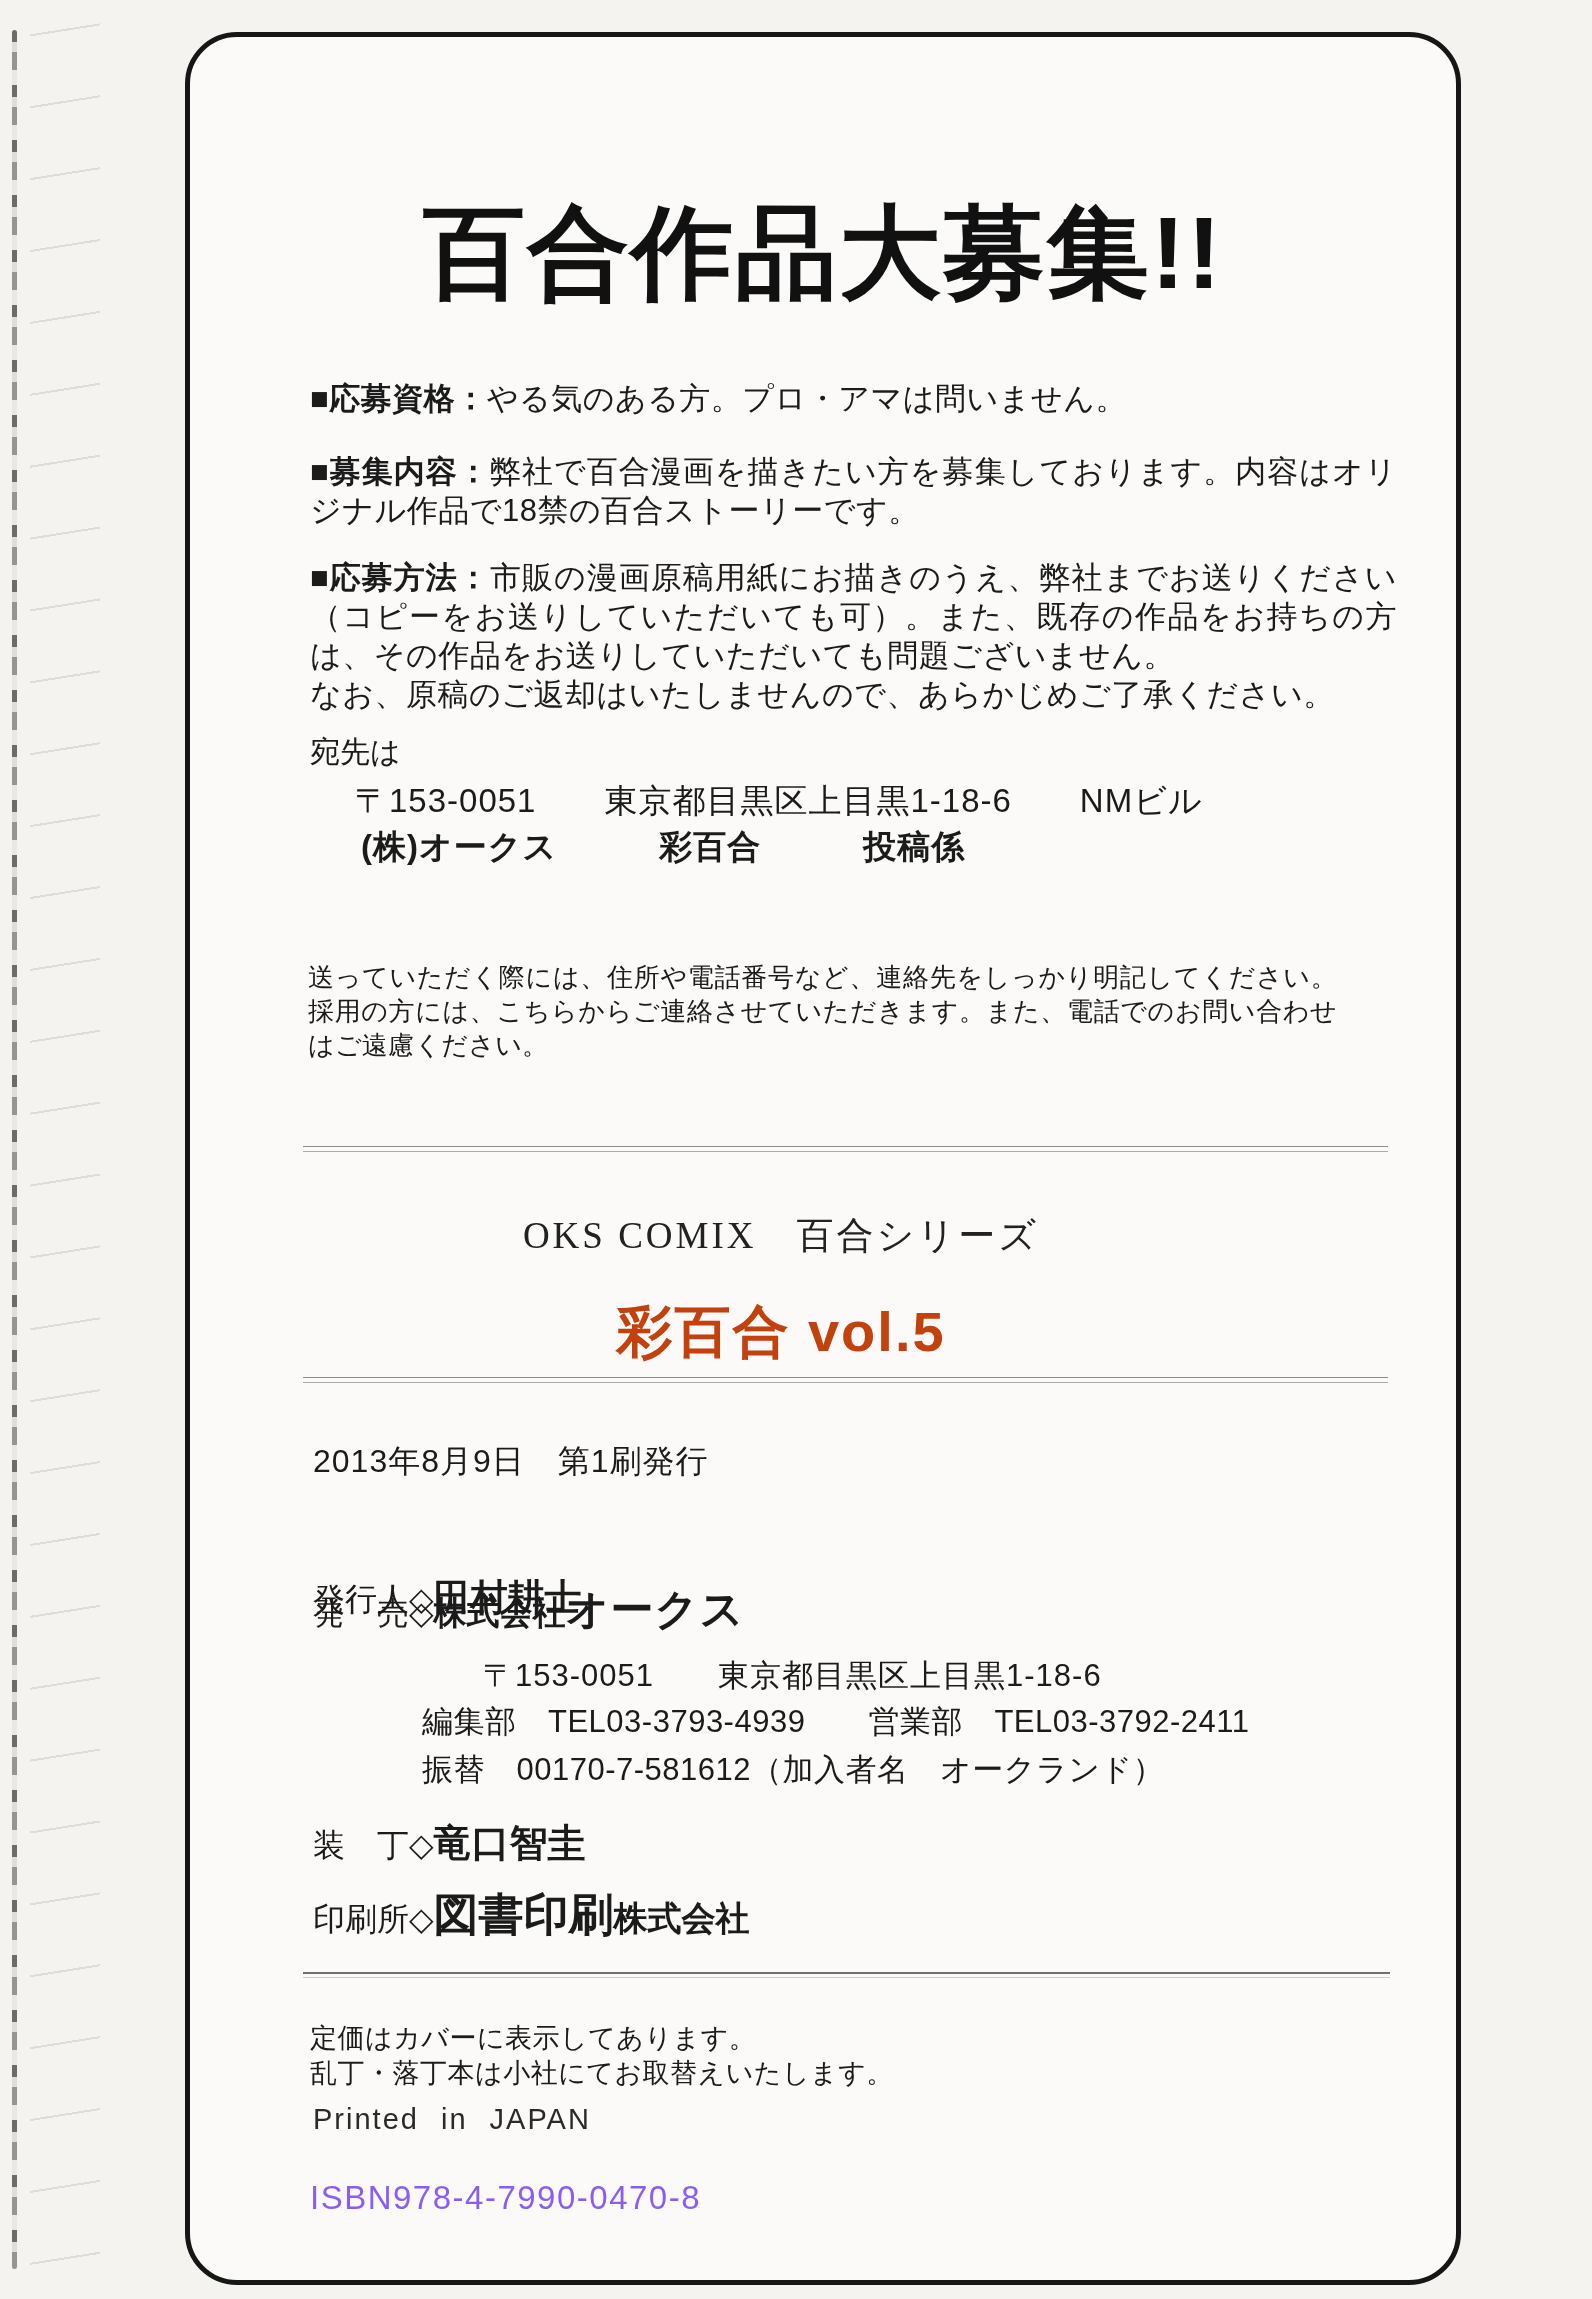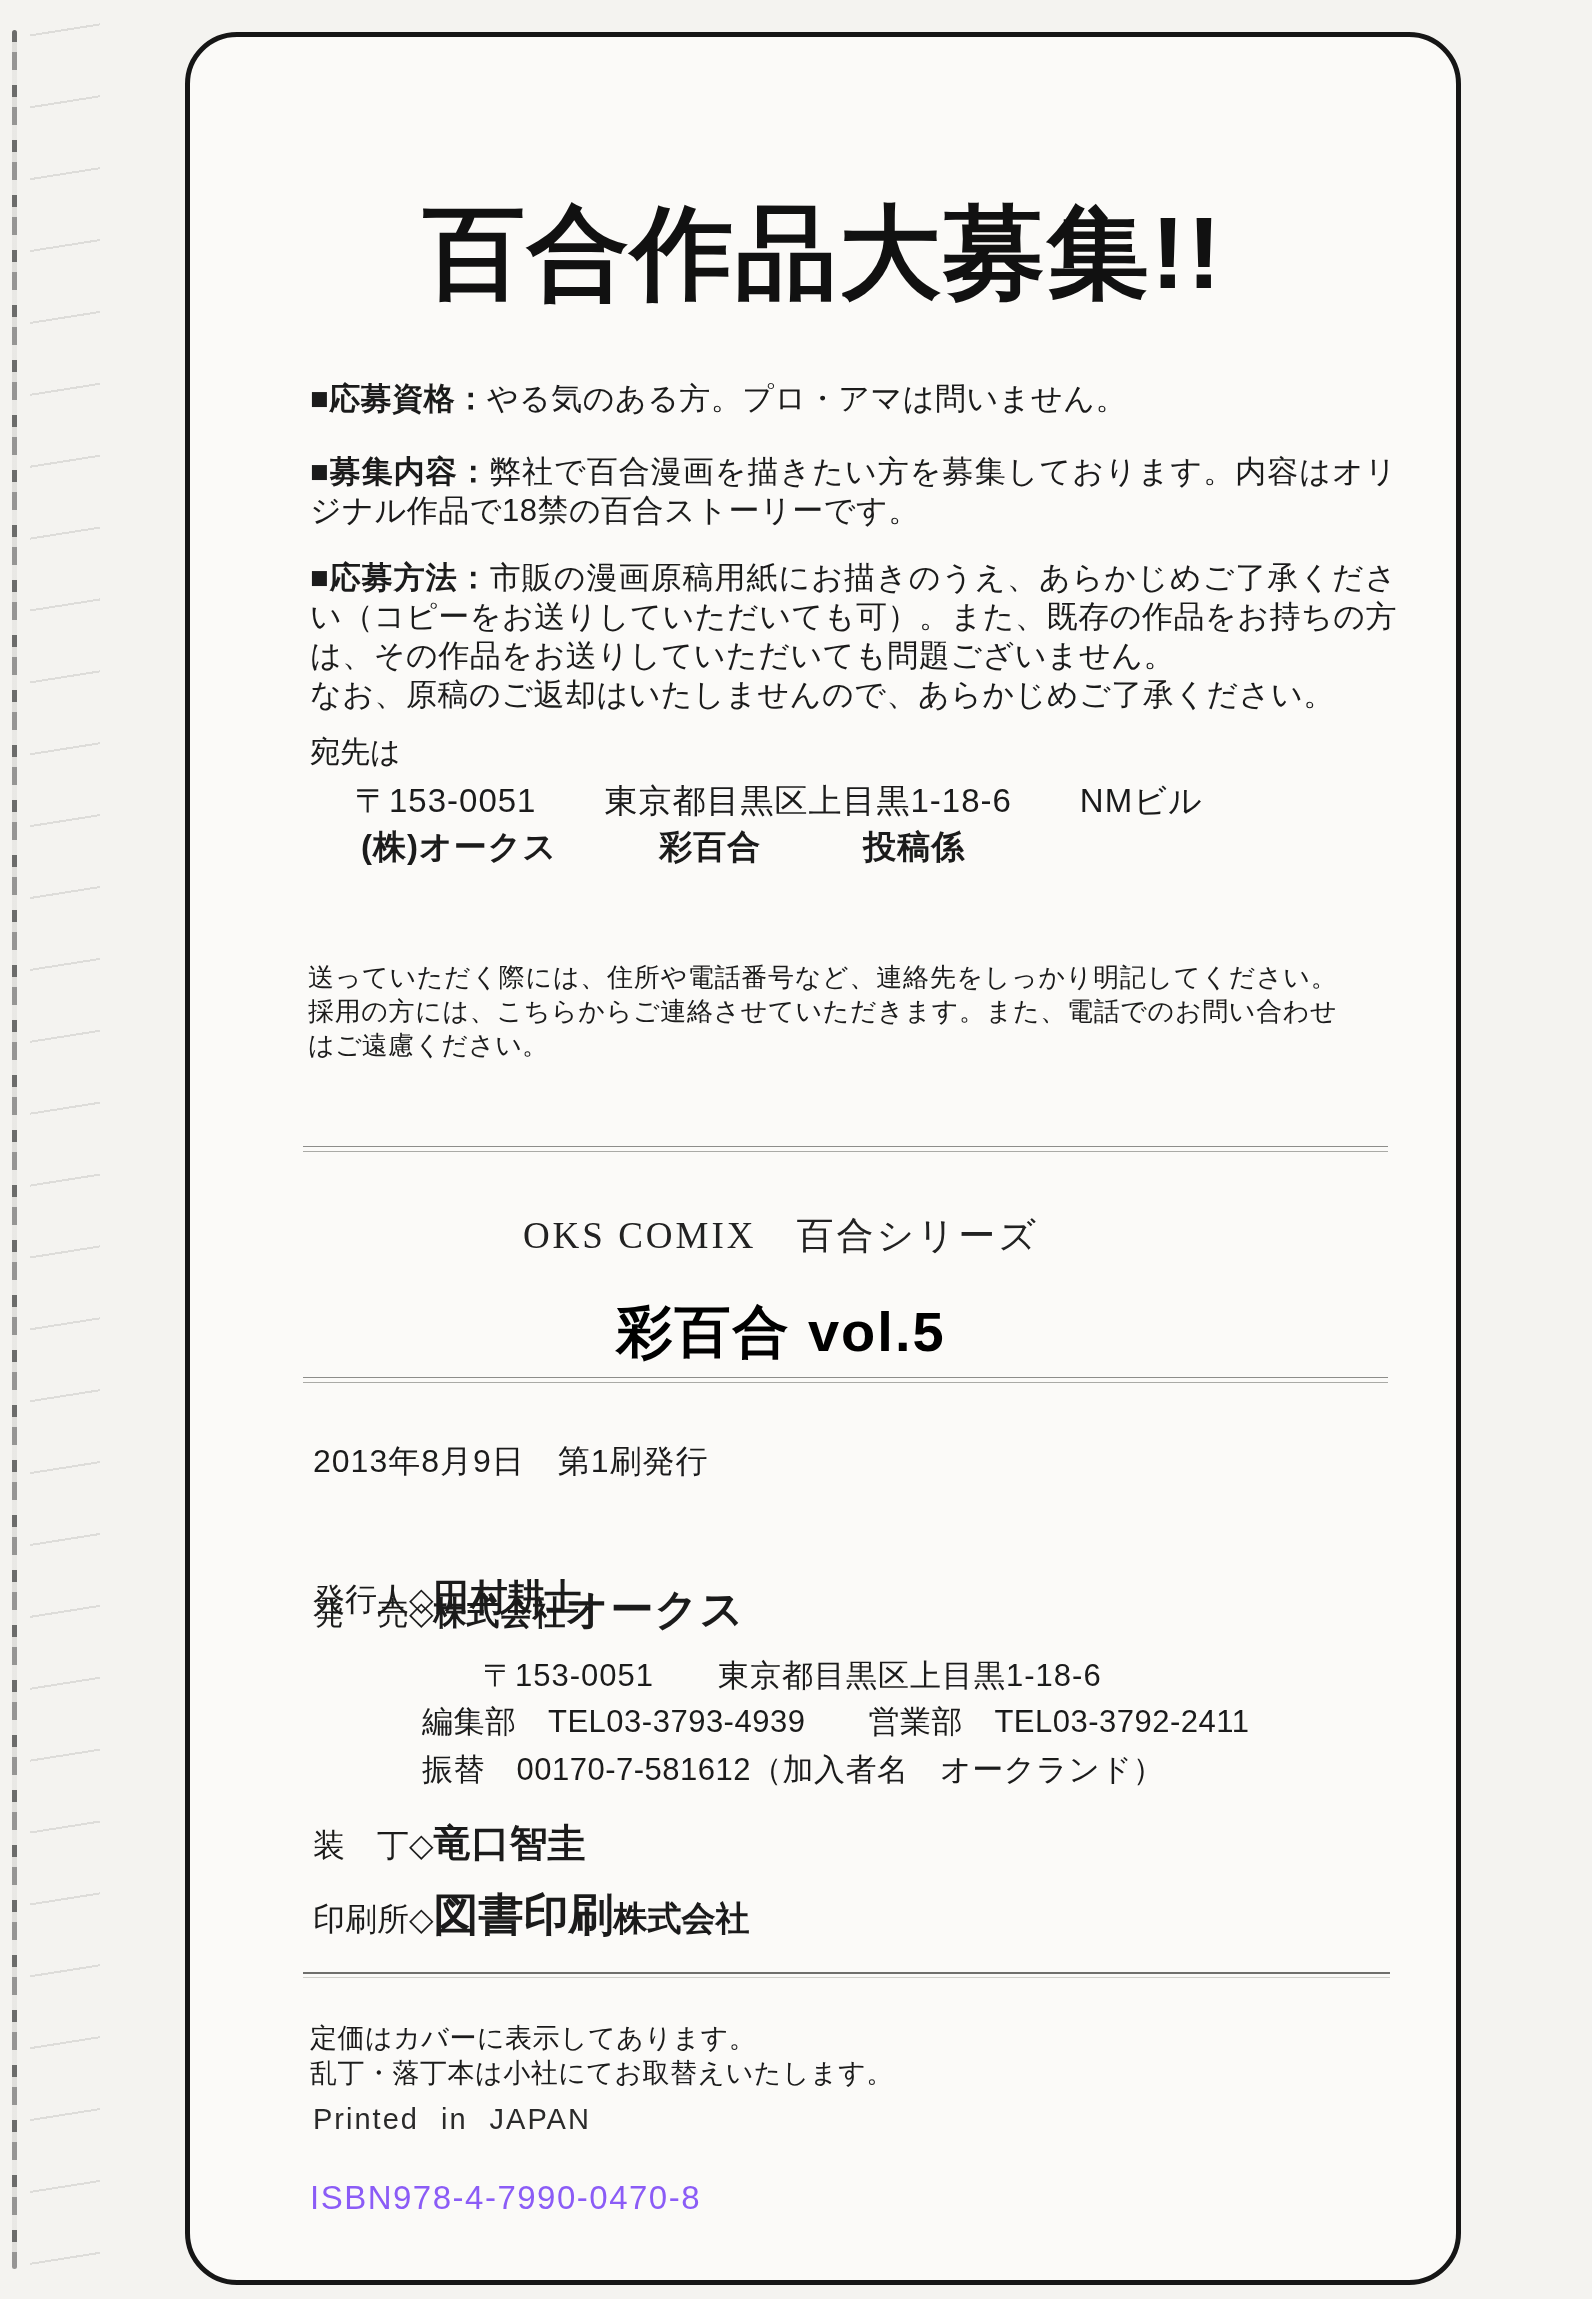--- a/index.html
+++ b/index.html
@@ -53,21 +53,21 @@
   .rule-double{left:113px;width:1085px;height:4px;
     border-top:1px solid #8d8d8a;border-bottom:1px solid #aaaaa6;}
   .rule1{top:1109px;}
   .rule2{top:1340px;}
   .rule-single{left:113px;top:1935px;width:1087px;height:3px;
     border-top:2px solid #6f6f6c;border-bottom:1px solid #cfcfca;}
 
   .center-band{left:0;right:84px;text-align:center;white-space:nowrap;margin-top:24px;}
   .series-line{top:1150px;font-family:"Liberation Serif","DejaVu Serif",serif;
     font-size:37px;letter-spacing:3px;color:#222;}
-  .book-title{top:1234px;font-size:56px;font-weight:bold;letter-spacing:2px;color:#000000;}
+  .book-title{top:1234px;font-size:56px;font-weight:bold;letter-spacing:2px;color:#c2410c;}
 
   .colophon{font-size:32px;white-space:nowrap;}
   .date-line{left:123px;top:1403px;letter-spacing:1px;}
   .pub-line{left:123px;top:1536px;}
   .pub-line .nm{font-weight:bold;font-size:37px;}
   .sell-line{left:123px;top:1544px;}
   .sell-line .pre{font-weight:600;font-size:33px;}
   .sell-line .nm{font-weight:bold;font-size:43px;letter-spacing:1px;}
   .co-addr{left:245px;top:1618px;font-size:31px;letter-spacing:1px;margin-left:48px;}
   .co-tel{left:232px;top:1664px;font-size:31px;letter-spacing:0.5px;}
@@ -91,21 +91,21 @@
 
 <div class="frame">
   <div class="content">
 
     <div class="abs page-title">百合作品大募集!!</div>
 
     <p class="abs para sec1"><span class="lbl">■応募資格：</span><span>やる気のある方。プロ・アマは問いません。</span></p>
 
     <p class="abs para sec2"><span class="lbl">■募集内容：</span><span>弊社で百合漫画を描きたい方を募集しております。内容はオリジナル作品で18禁の百合ストーリーです。</span></p>
 
-    <p class="abs para sec3"><span class="lbl">■応募方法：</span><span>市販の漫画原稿用紙にお描きのうえ、あらかじめご了承ください（コピーをお送りしていただいても可）。また、既存の作品をお持ちの方は、その作品をお送りしていただいても問題ございません。</span><br><span>なお、原稿のご返却はいたしませんので、あらかじめご了承ください。</span></p>
+    <p class="abs para sec3"><span class="lbl">■応募方法：</span><span>市販の漫画原稿用紙にお描きのうえ、弊社までお送りください（コピーをお送りしていただいても可）。また、既存の作品をお持ちの方は、その作品をお送りしていただいても問題ございません。</span><br><span>なお、原稿のご返却はいたしませんので、あらかじめご了承ください。</span></p>
 
     <div class="abs addressee-heading">宛先は</div>
     <div class="abs addr1">〒153-0051　　東京都目黒区上目黒1-18-6　　NMビル</div>
     <div class="abs addr2">(株)オークス　　　彩百合　　　投稿係</div>
 
     <p class="abs note">送っていただく際には、住所や電話番号など、連絡先をしっかり明記してください。採用の方には、こちらからご連絡させていただきます。また、電話でのお問い合わせはご遠慮ください。</p>
 
     <div class="abs rule-double rule1"></div>
 
     <div class="abs center-band series-line">OKS COMIX　百合シリーズ</div>

